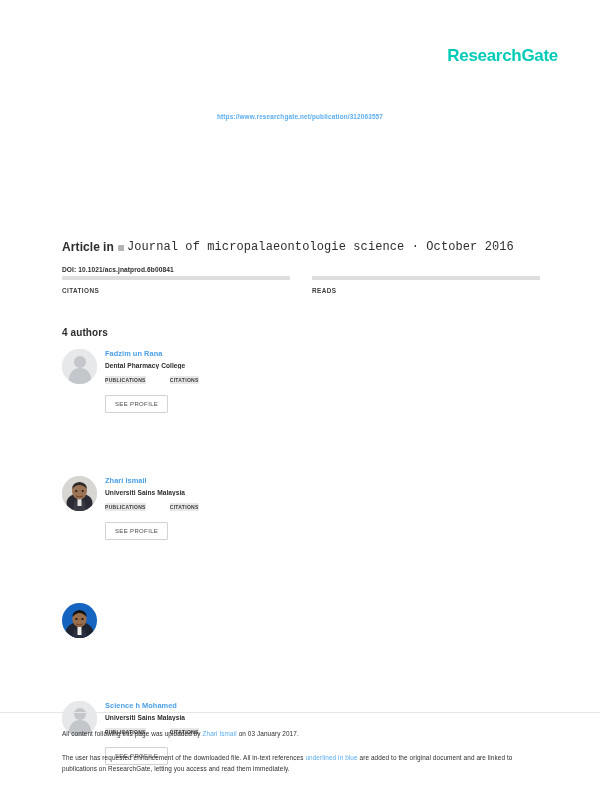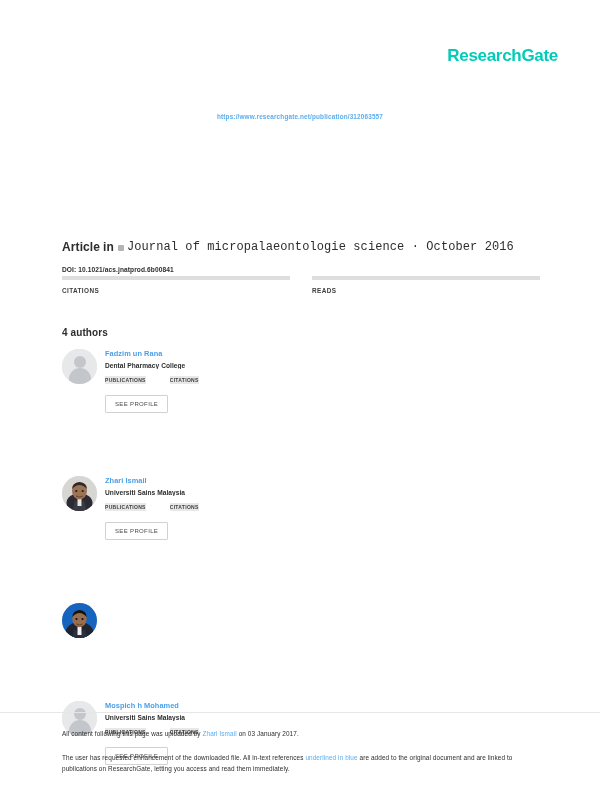--- a/index.html
+++ b/index.html
@@ -385,21 +385,21 @@
           <path d="M14.3 21 Q17.5 22.8 20.7 21" stroke="#5c3f27" stroke-width="0.9" fill="none"></path>
         </svg>
       </div>
     </div>
 
     <div class="author">
       <div class="author-avatar">
         <div class="avatar-placeholder"></div>
       </div>
       <div class="author-body">
-        <div class="author-name">Mospich h Mohamed</div>
+        <div class="author-name">Science h Mohamed</div>
         <div class="author-affil">Universiti Sains Malaysia</div>
         <div class="author-stats">
           <div class="author-stat">
             <div class="author-stat-label">PUBLICATIONS</div>
           </div>
           <div class="author-stat">
             <div class="author-stat-label">CITATIONS</div>
           </div>
         </div>
         <div class="see-profile">SEE PROFILE</div>

